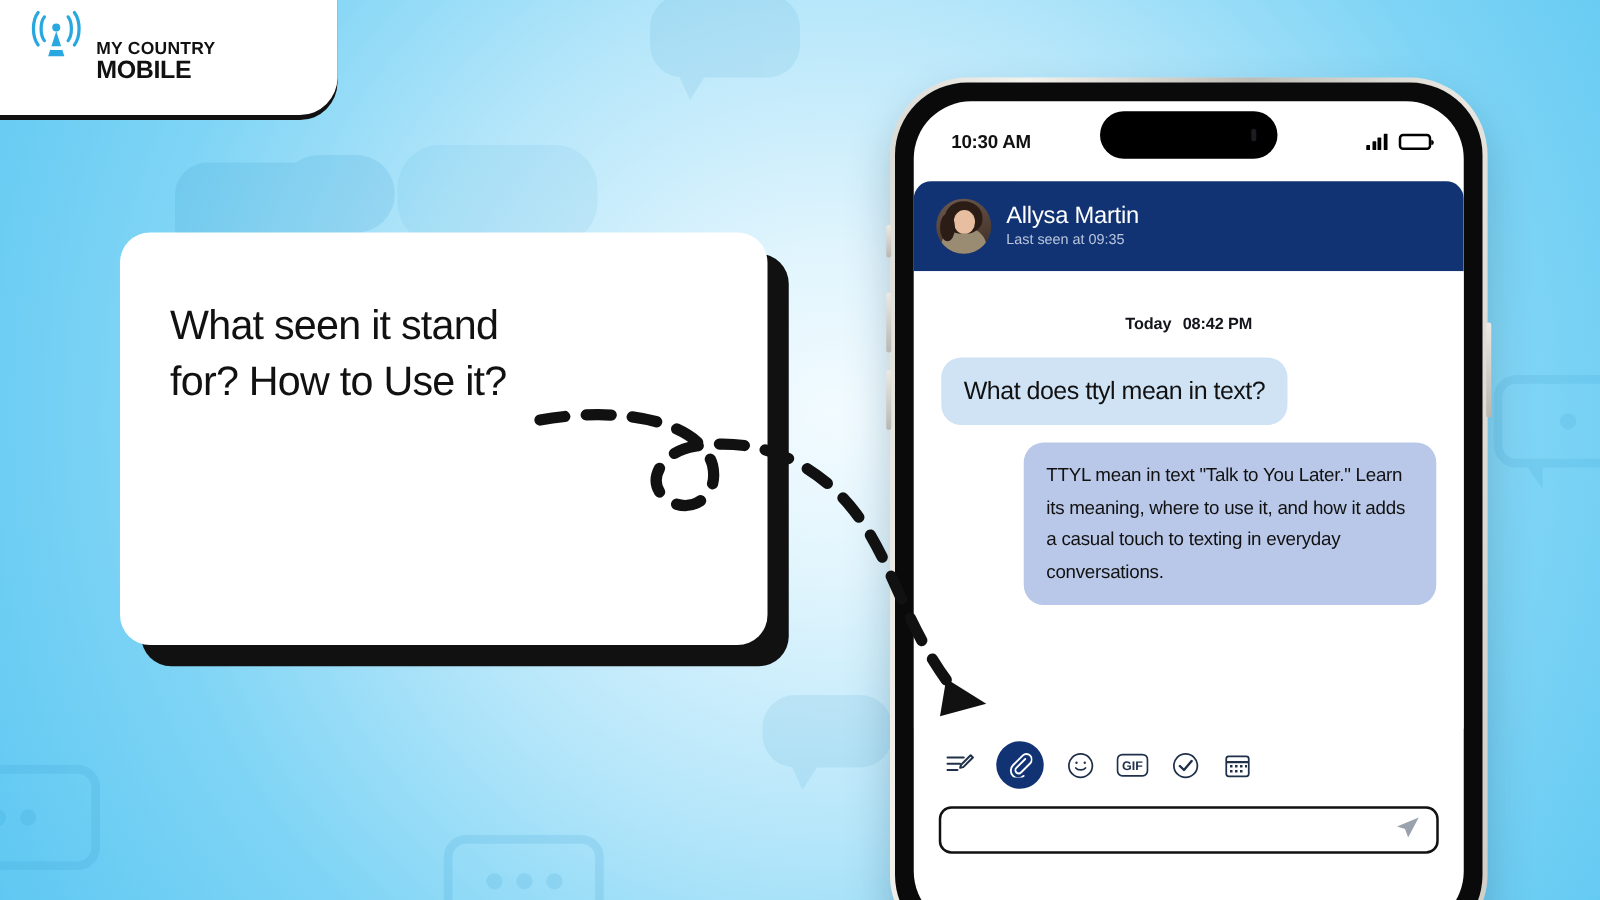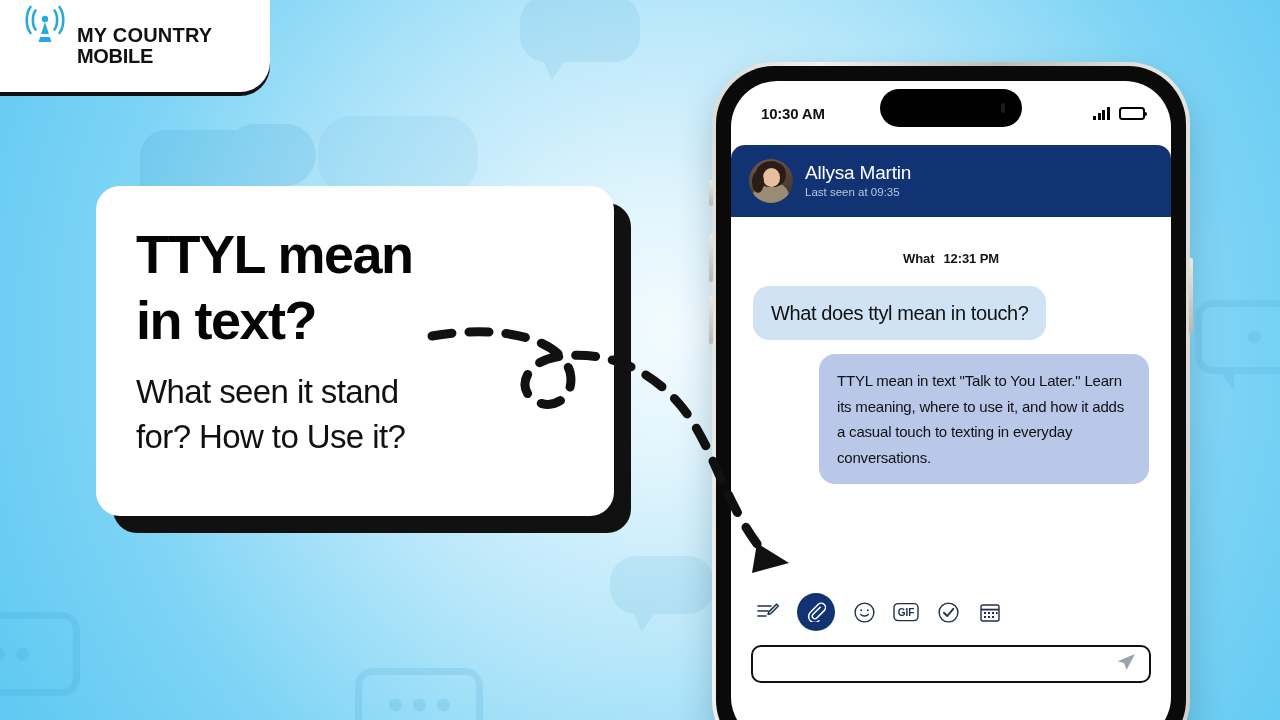--- a/index.html
+++ b/index.html
@@ -64,21 +64,21 @@
     display: flex; align-items: flex-end;
     padding: 0 0 26px 52px;
     z-index: 40;
   }
   #logo-badge::after{
     content:""; position:absolute; right:-0px; bottom:-8px;
     width: 40px; height: 40px;
   }
   .logo-wrap { display: flex; align-items: center; gap: 9px; }
   .logo-text { line-height: 1; }
-  .logo-l1 { font-size: 20px; font-weight: 700; letter-spacing: .2px; color: #111; margin-top: 39px; }
+  .logo-l1 { font-size: 14px; font-weight: 700; letter-spacing: .2px; color: #111; margin-top: 39px; }
   .logo-l2 { font-size: 20px; font-weight: 800; letter-spacing: -.3px; color: #111; margin-top: 1px; }
 
   
   #info-card-shadow {
     position: absolute; left: 113px; top: 203px;
     width: 518px; height: 330px;
     background: #111; border-radius: 24px; z-index: 18;
   }
   #info-card {
     position: absolute; left: 96px; top: 186px;
@@ -344,22 +344,20 @@
       </span>
       <span class="logo-text">
         <div class="logo-l1">MY COUNTRY</div>
         <div class="logo-l2">MOBILE</div>
       </span>
     </div>
   </div>
 
   <div id="info-card-shadow"></div>
   <div id="info-card">
-    <div id="card-title">TTYL mean
-in text?</div>
     <div id="card-sub">What seen it stand
 for? How to Use it?</div>
   </div>
 
   <svg id="arrow-svg" viewBox="0 0 1280 720">
     <path d="M432 336 C 500 324 560 338 570 372 C 576 398 552 412 534 400 C 516 388 526 362 556 357 C 600 350 640 364 672 396 C 712 436 718 492 760 548" fill="none" stroke="#111" stroke-width="9" stroke-linecap="round" stroke-dasharray="20 17"></path>
     <path d="M757 543 L789 563 L752 573 Z" fill="#111"></path>
   </svg>
 
   <div id="phone">
@@ -396,25 +394,25 @@
               <div class="hair2"></div>
             </div>
             <div id="hdr-text">
               <div id="contact-name">Allysa Martin</div>
               <div id="contact-status">Last seen at 09:35</div>
             </div>
           </div>
 
           <div id="chat-body">
             <div id="day-divider">
-              <span>What</span><span class="sep"></span><span>12:31 PM</span>
+              <span>Today</span><span class="sep"></span><span>08:42 PM</span>
             </div>
 
             <div class="msg in">
-              <div class="bubble in">What does ttyl mean in touch?</div>
+              <div class="bubble in">What does ttyl mean in text?</div>
             </div>
 
             <div class="msg out">
               <div class="bubble out">TTYL mean in text "Talk to You Later." Learn its meaning, where to use it, and how it adds a casual touch to texting in everyday conversations.</div>
             </div>
           </div>
 
           <div id="chat-tools">
             <div class="tool">
               <svg width="24" height="22" viewBox="0 0 24 22" fill="none" stroke="#20304a" stroke-width="1.6" stroke-linecap="round">

